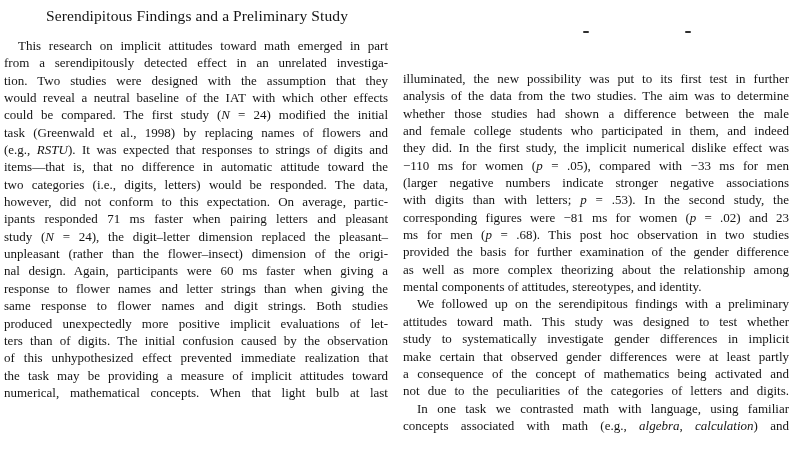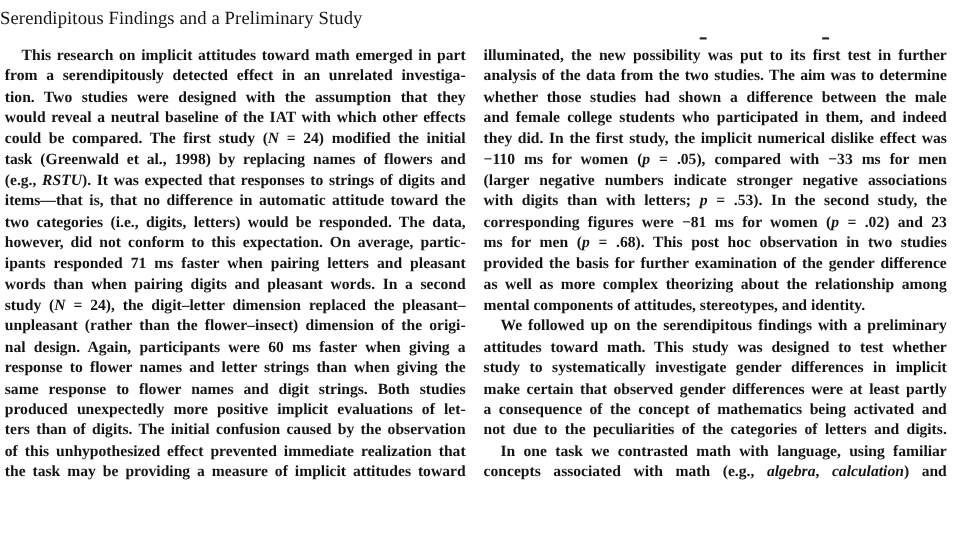--- a/index.html
+++ b/index.html
@@ -10,35 +10,35 @@
     font-family: "Liberation Serif", "DejaVu Serif", serif;
     position: relative;
     overflow: hidden;
   }
   .heading {
     position: absolute;
     top: 7px; left: 0; width: 394px;
     margin: 0;
     font-size: 15.5px;
     font-weight: normal;
+    text-align: center;
     letter-spacing: 0.1px;
   }
   .col {
     position: absolute;
     top: 37px;
     font-size: 13px;
     line-height: 17.35px;
   }
   .col-left  { left: 4px;   width: 384px; }
-  .col-right { left: 403px; width: 386px; }
+  .col-right { left: 403px; width: 386px; margin-top: 33px; }
   .line {
     text-align: justify;
     text-align-last: justify;
     text-justify: inter-word;
-    font-weight: bold;
   }
   .line.last { text-align-last: left; }
   .line.indent { text-indent: 14px; }
   .line em { font-style: italic; }
   .clip-mark {
     position: absolute;
     top: 31px;
     width: 6px; height: 2px;
     background: #2e2e2e;
     border-radius: 1px;
@@ -60,30 +60,30 @@
       <div class="line"><span>from a serendipitously detected effect in an unrelated investiga-</span></div>
       <div class="line"><span>tion. Two studies were designed with the assumption that they</span></div>
       <div class="line"><span>would reveal a neutral baseline of the IAT with which other effects</span></div>
       <div class="line"><span>could be compared. The first study (</span><em>N</em><span> = 24) modified the initial</span></div>
       <div class="line"><span>task (Greenwald et al., 1998) by replacing names of flowers and</span></div>
       <div class="line"><span>(e.g., </span><em>RSTU</em><span>). It was expected that responses to strings of digits and</span></div>
       <div class="line"><span>items—that is, that no difference in automatic attitude toward the</span></div>
       <div class="line"><span>two categories (i.e., digits, letters) would be responded. The data,</span></div>
       <div class="line"><span>however, did not conform to this expectation. On average, partic-</span></div>
       <div class="line"><span>ipants responded 71 ms faster when pairing letters and pleasant</span></div>
-      <div class="line"><span>words than when pairing digits and pleasant words. In a second</span></div>
       <div class="line"><span>study (</span><em>N</em><span> = 24), the digit–letter dimension replaced the pleasant–</span></div>
       <div class="line"><span>unpleasant (rather than the flower–insect) dimension of the origi-</span></div>
       <div class="line"><span>nal design. Again, participants were 60 ms faster when giving a</span></div>
       <div class="line"><span>response to flower names and letter strings than when giving the</span></div>
       <div class="line"><span>same response to flower names and digit strings. Both studies</span></div>
       <div class="line"><span>produced unexpectedly more positive implicit evaluations of let-</span></div>
       <div class="line"><span>ters than of digits. The initial confusion caused by the observation</span></div>
       <div class="line"><span>of this unhypothesized effect prevented immediate realization that</span></div>
       <div class="line"><span>the task may be providing a measure of implicit attitudes toward</span></div>
+      <div class="line"><span>numerical, mathematical concepts. When that light bulb at last</span></div>
     </div>
   <div class="col col-right">
       <div class="line"><span>illuminated, the new possibility was put to its first test in further</span></div>
       <div class="line"><span>analysis of the data from the two studies. The aim was to determine</span></div>
       <div class="line"><span>whether those studies had shown a difference between the male</span></div>
       <div class="line"><span>and female college students who participated in them, and indeed</span></div>
       <div class="line"><span>they did. In the first study, the implicit numerical dislike effect was</span></div>
       <div class="line"><span>−110 ms for women (</span><em>p</em><span> = .05), compared with −33 ms for men</span></div>
       <div class="line"><span>(larger negative numbers indicate stronger negative associations</span></div>
       <div class="line"><span>with digits than with letters; </span><em>p</em><span> = .53). In the second study, the</span></div>

